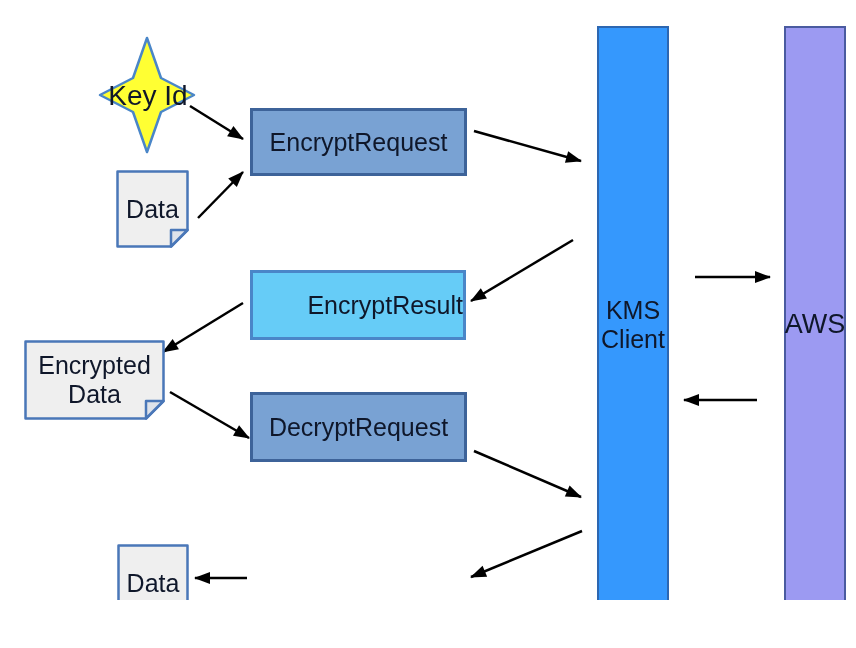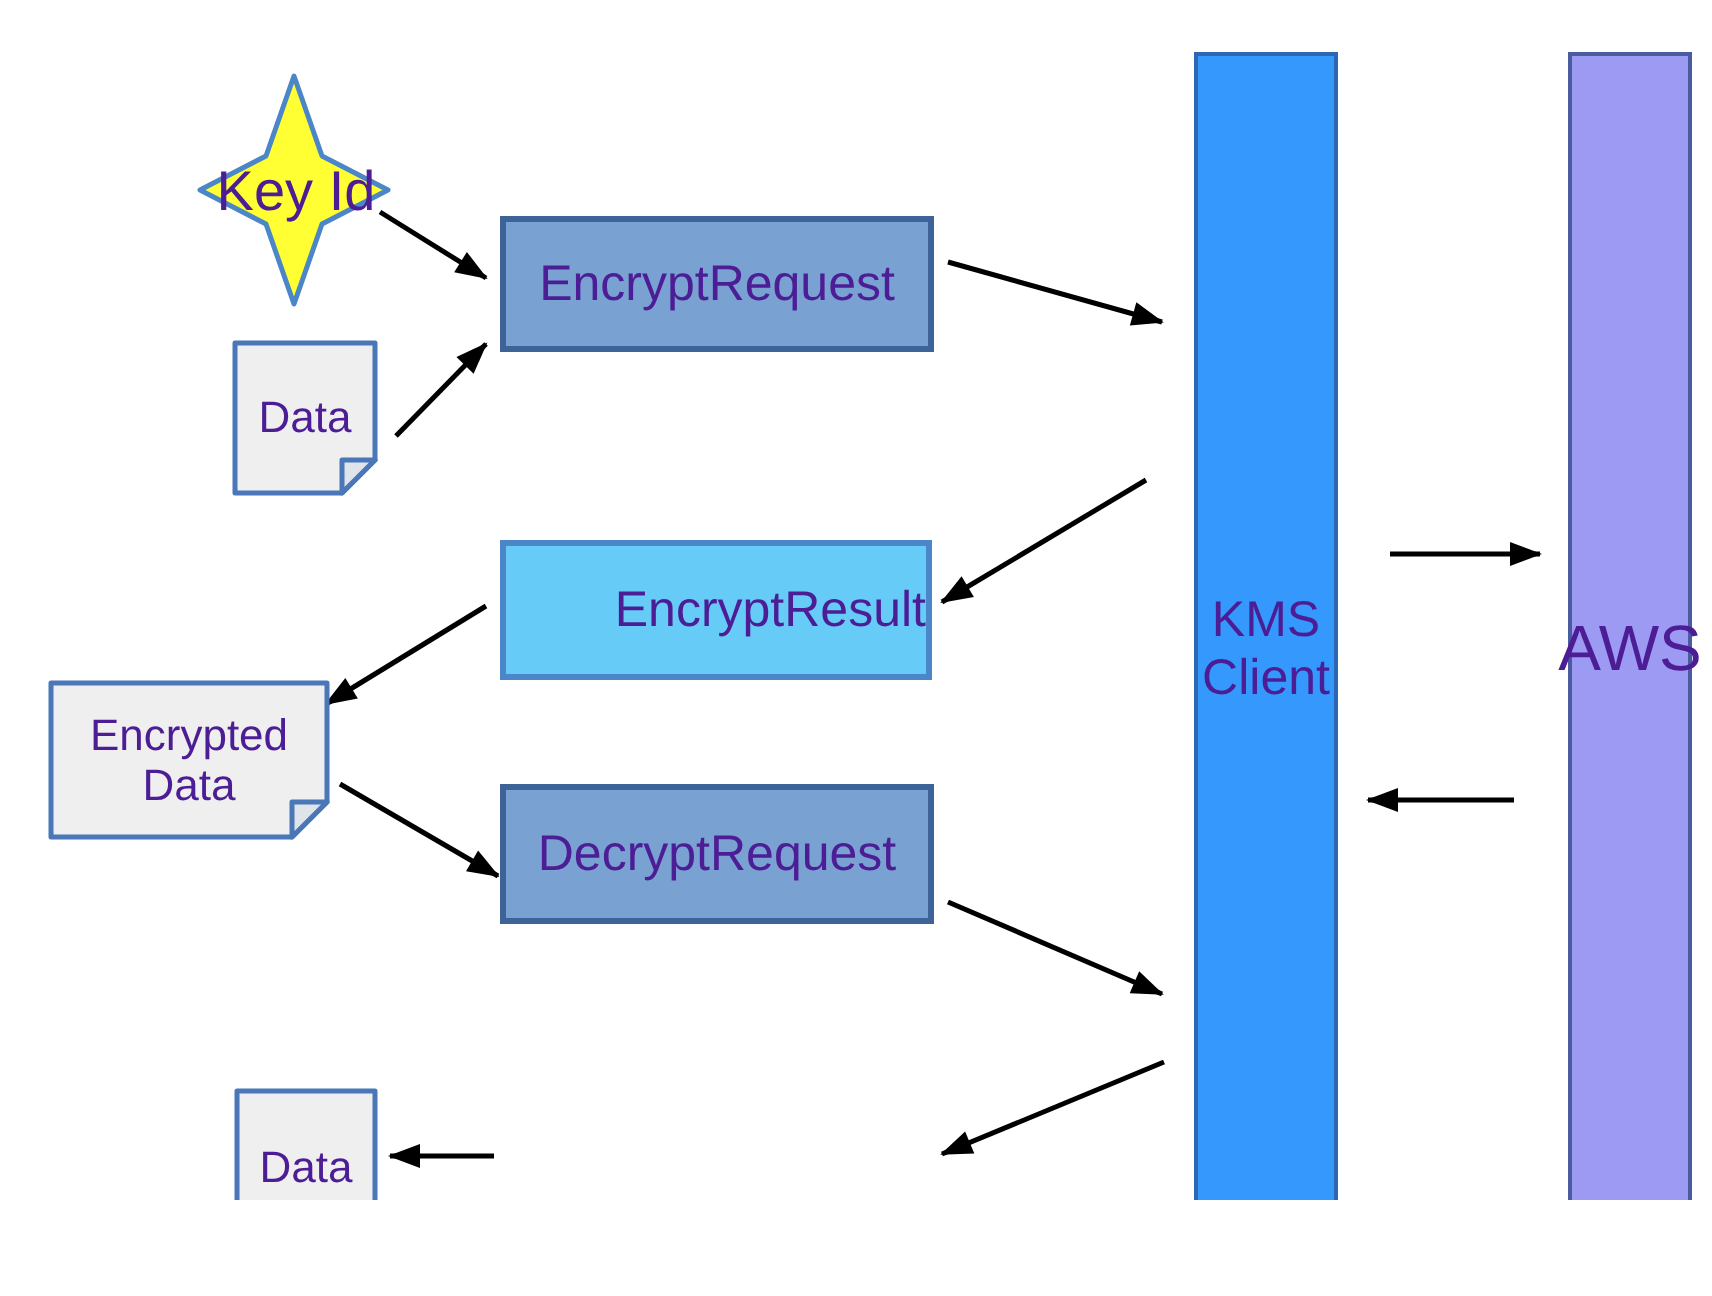--- a/index.html
+++ b/index.html
@@ -2,21 +2,21 @@
 <html><head>
 <meta charset="utf-8">
 <style>
   html, body { margin: 0; padding: 0; background: #ffffff; }
   .canvas {
     position: relative;
     width: 856px;
     height: 600px;
     background: #ffffff;
     font-family: "Liberation Sans", sans-serif;
-    color: #4c1d95;
+    color: #0f172a;
     overflow: hidden;
   }
   .overlay {
     position: absolute;
     left: 0; top: 0;
     width: 856px; height: 648px;
     pointer-events: none;
   }
   .node { position: absolute; box-sizing: border-box; }
   .label {
@@ -30,32 +30,32 @@
     line-height: 1.15;
   }
   .box {
     display: flex;
     align-items: center;
     justify-content: center;
     font-size: 25px;
   }
   .box.request { background: #79a2d3; border: 3px solid #3d6399; }
   .box.result  { background: #66ccf7; border: 3px solid #4a86c8; }
-  .doc { font-size: 22px; }
+  .doc { font-size: 25px; }
   .doc svg { position: absolute; left: 0; top: 0; }
   .column {
     display: flex;
     align-items: center;
     justify-content: center;
     font-size: 25px;
     text-align: center;
     white-space: pre-line;
   }
   .column.kms { background: #3598fd; border: 2px solid #2d67b1; }
-  .column.aws { background: #9c9af2; border: 2px solid #4a5ba0; font-size: 32px; text-align: right; }
+  .column.aws { background: #9c9af2; border: 2px solid #4a5ba0; font-size: 27px; text-align: right; }
   .star-node .label { font-size: 28px; }
 </style>
 </head>
 <body>
 
 <div class="canvas">
 
   <svg class="overlay" viewBox="0 0 856 648">
     <defs>
       <marker id="ah" markerUnits="userSpaceOnUse" markerWidth="18" markerHeight="14" refX="16" refY="7" orient="auto">

